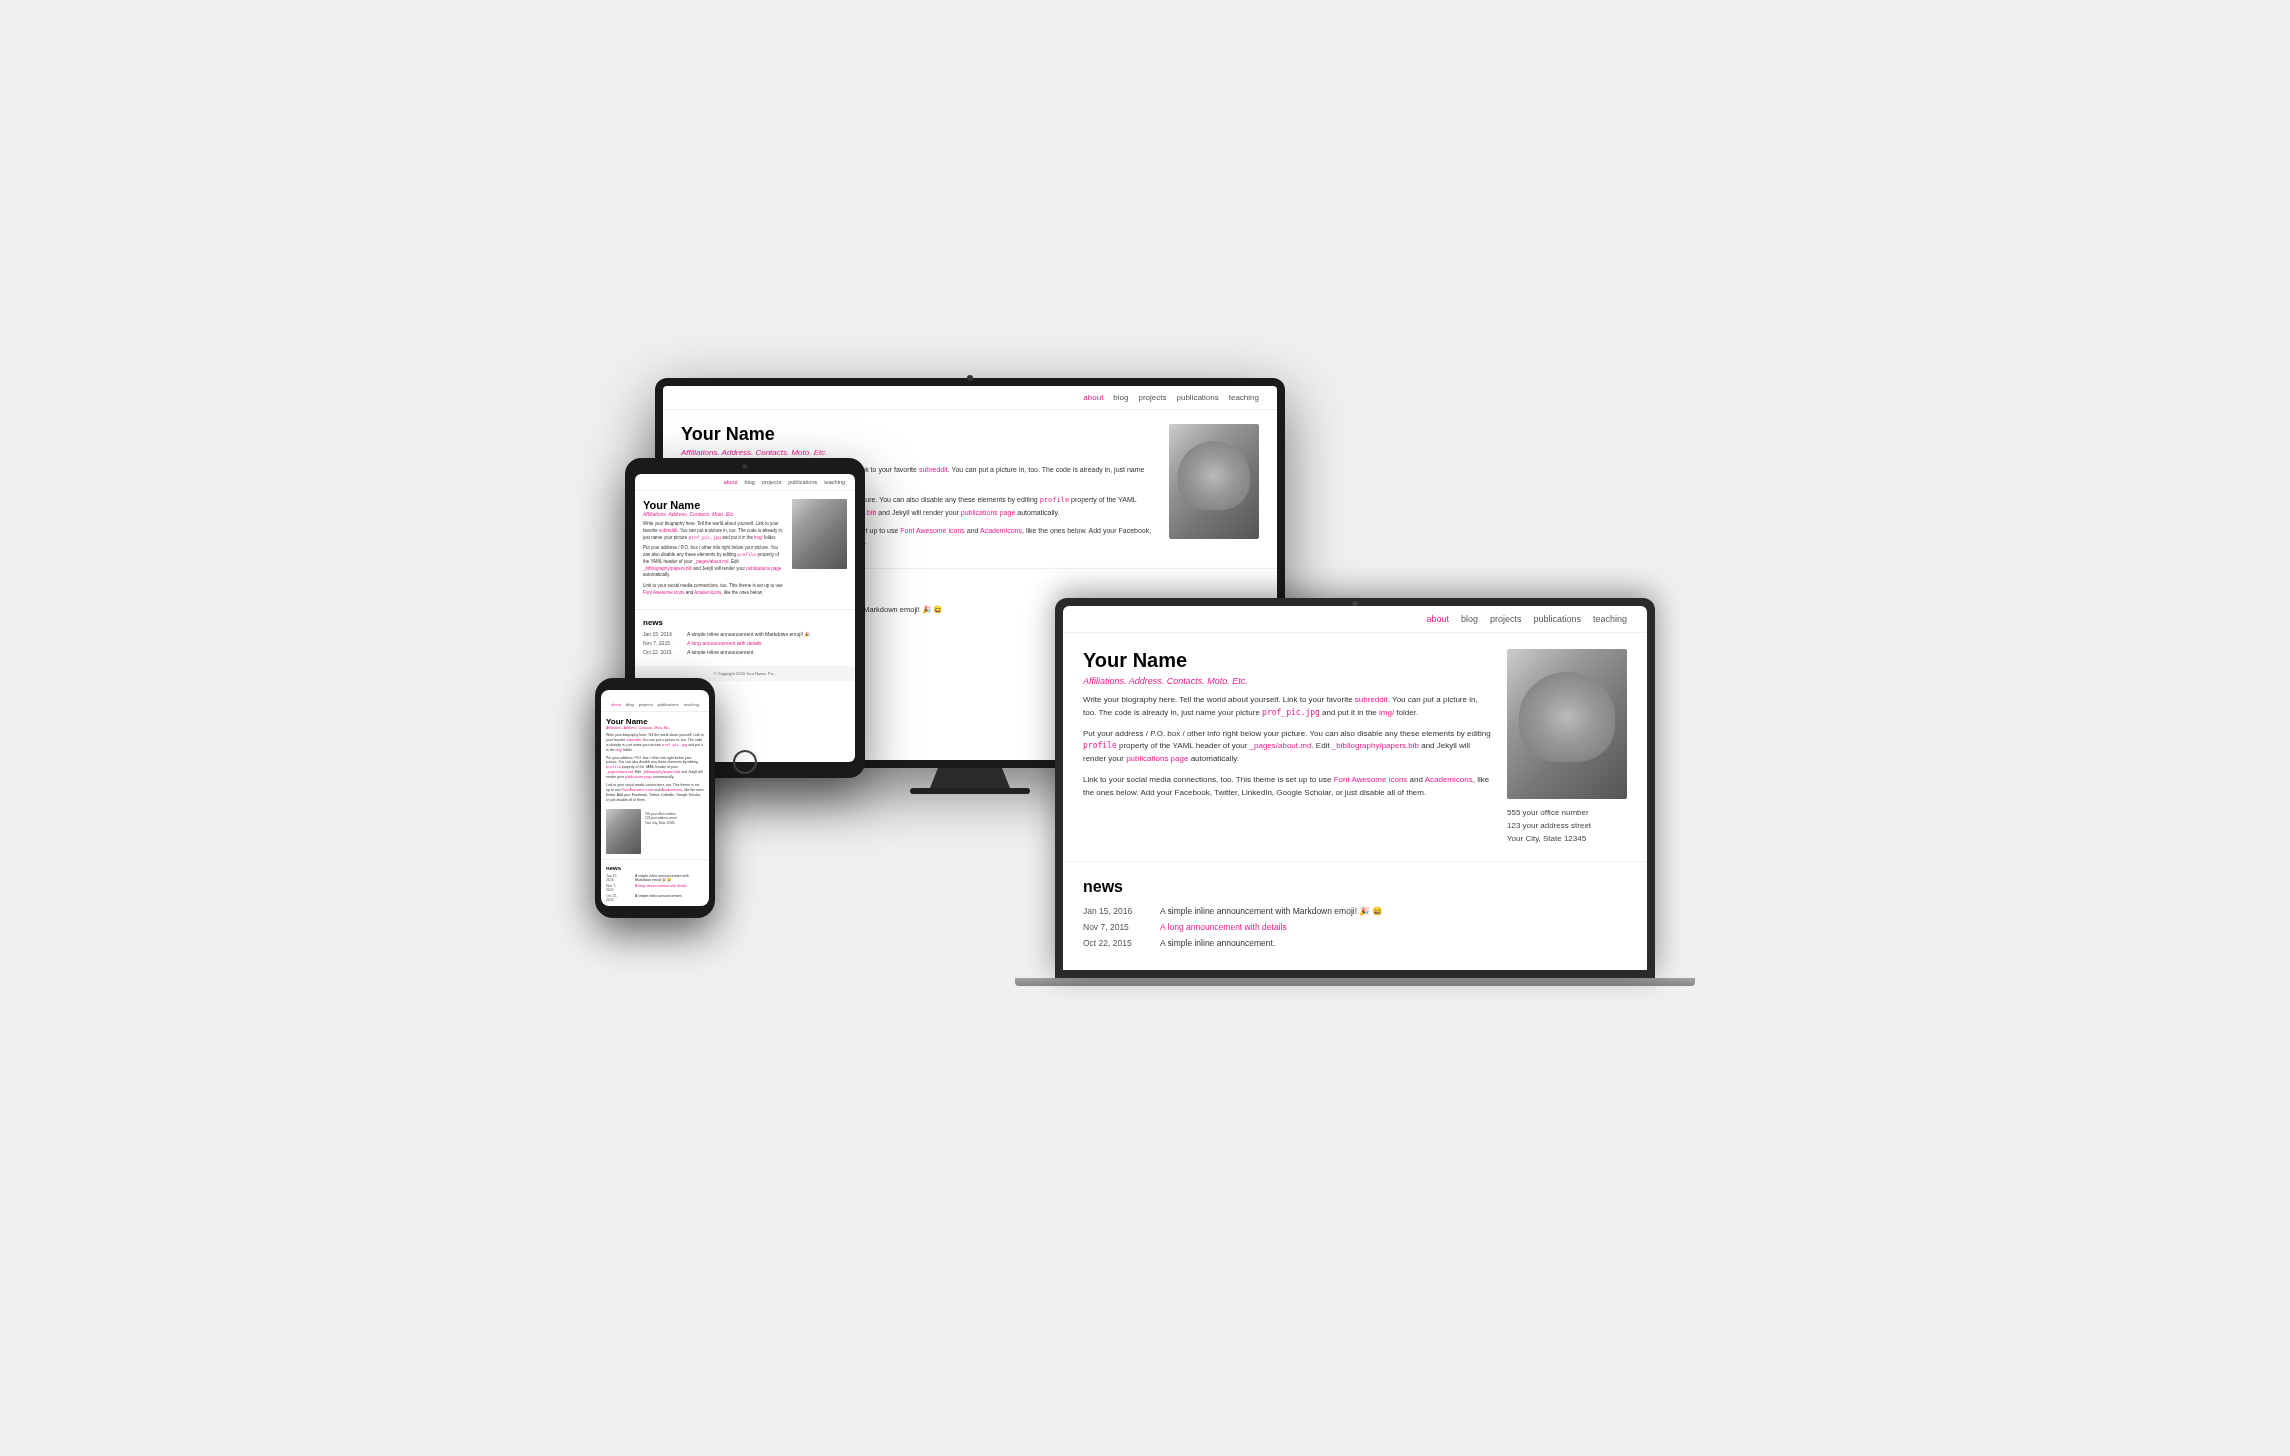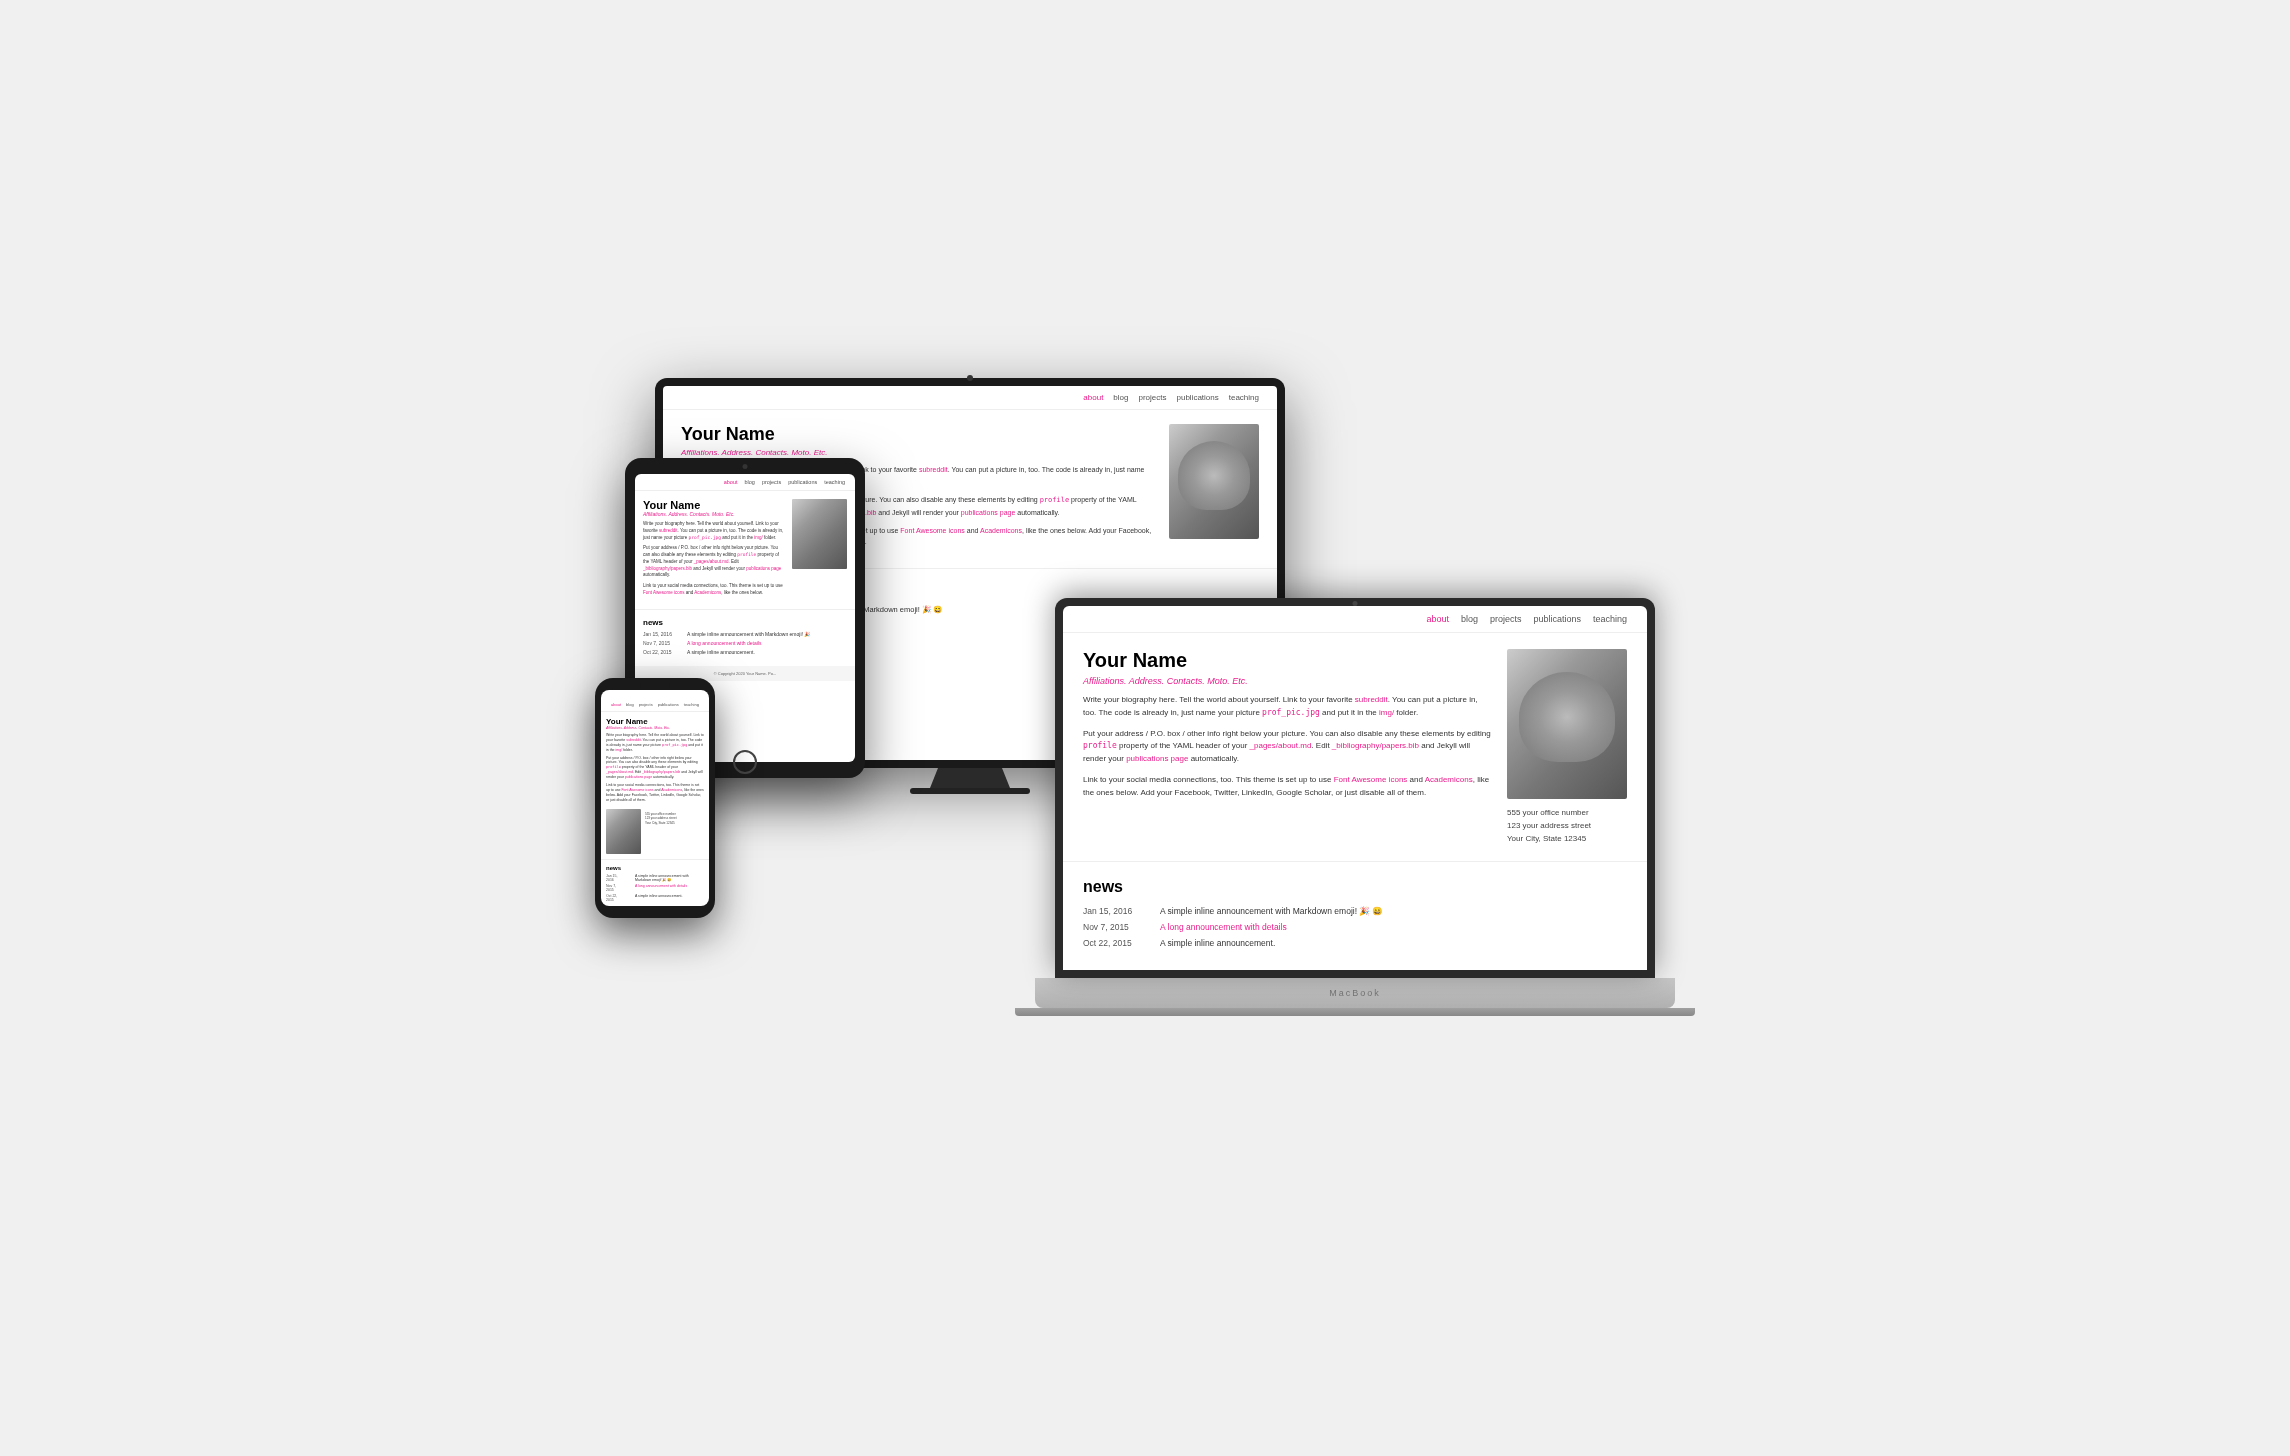--- a/index.html
+++ b/index.html
@@ -777,19 +777,16 @@
               <a>A long announcement with details</a>
             </span>
           </div>
           <div class="mb-news-item">
             <span class="mb-news-date">Oct 22, 2015</span>
             <span class="mb-news-text">A simple inline announcement.</span>
           </div>
         </div>
       </div>
     </div>
-    <div class="macbook-body">
-      <span class="macbook-label">MacBook</span>
-    </div>
     <div class="macbook-bottom"></div>
   </div>
 
 </div>
 
 </body></html>

